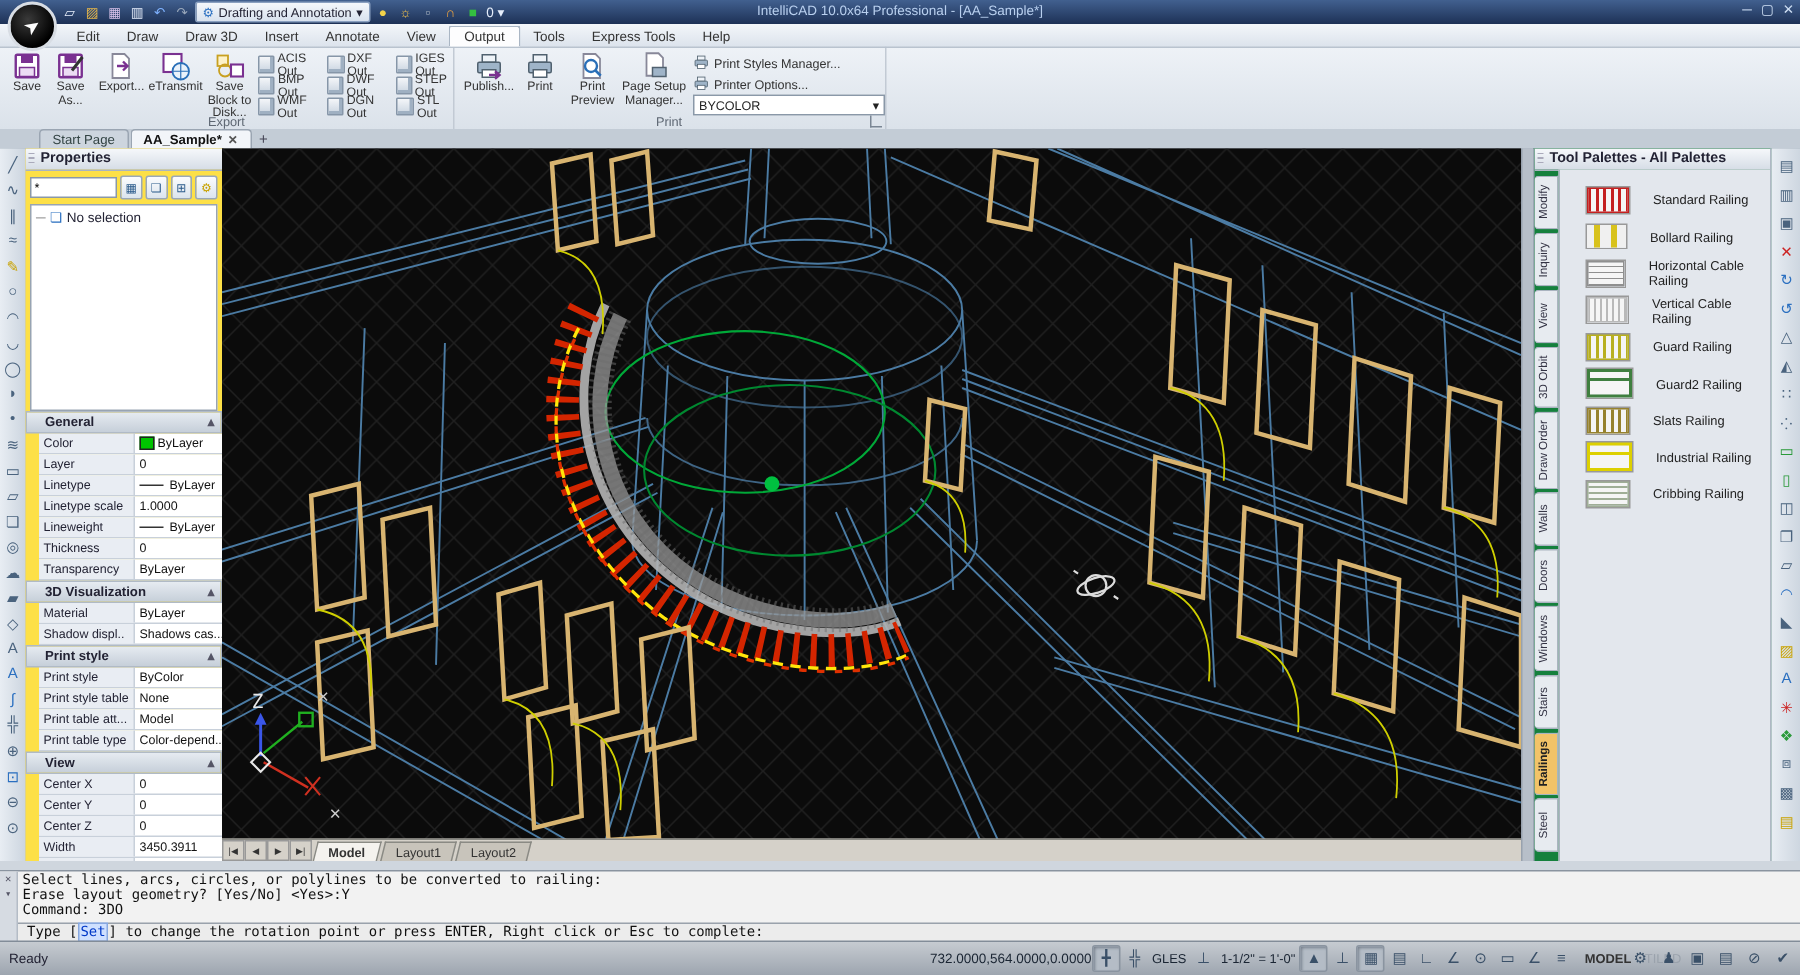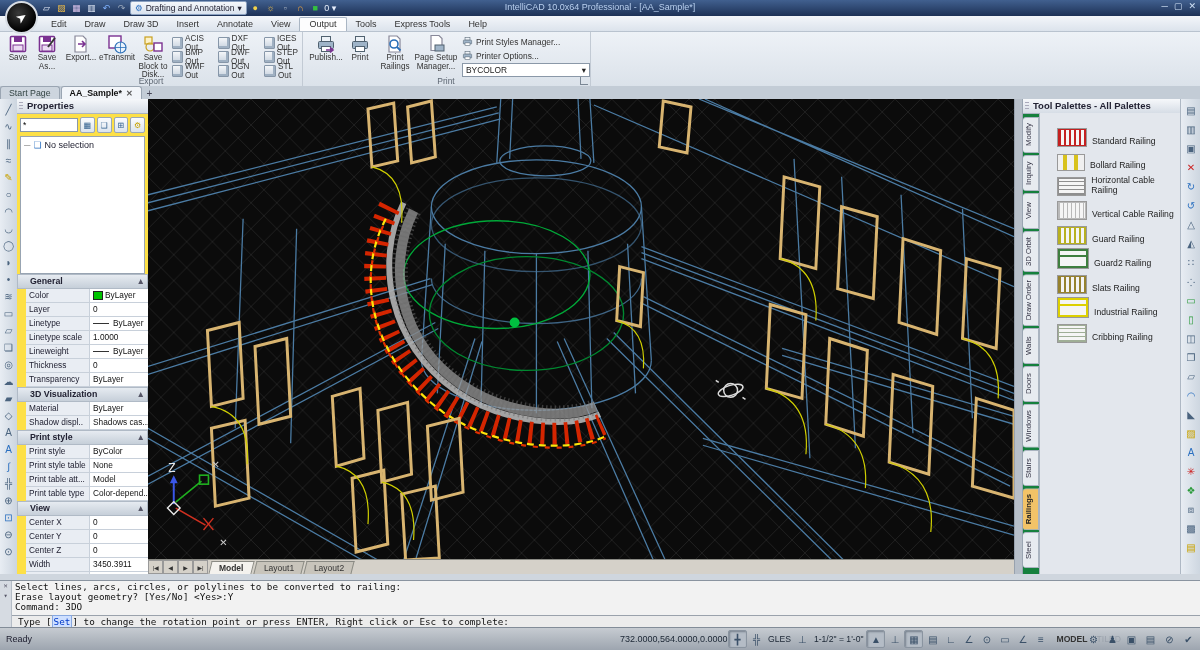--- a/index.html
+++ b/index.html
@@ -39,21 +39,21 @@
   .outbtn{display:flex;align-items:center;gap:2px;font-size:8.2px;color:#333;}
   .outic{width:10px;height:10px;background:linear-gradient(#f4f6f9,#c9d4e0);
     border:1px solid #8696a8;border-radius:1px;box-shadow:inset -2px -2px 0 #9fb0c2;}
   .minibtn{display:flex;align-items:center;gap:3px;font-size:8.4px;color:#333;height:13px;}
   .dropdown{display:flex;align-items:center;justify-content:space-between;background:#fff;
     border:1px solid #8a98a8;height:12px;padding:0 3px;font-size:8.4px;width:120px;}
   .launcher{position:absolute;right:2px;bottom:1px;width:7px;height:7px;
     border-left:1px solid #7a8694;border-bottom:1px solid #7a8694;}
   
   .doctabs{position:absolute;top:86px;left:0;right:0;height:13px;background:#c3ccd6;
-    display:flex;align-items:flex-end;border-bottom:1px solid #9aa5b2;}
+    display:flex;align-items:flex-end;padding-left:26px;border-bottom:1px solid #9aa5b2;}
   .dtab{padding:1px 8px;font-size:8.8px;color:#344;background:#cdd5de;border:1px solid #9aa5b2;
     border-bottom:none;border-radius:3px 3px 0 0;margin-right:1px;display:flex;gap:4px;align-items:center;}
   .dtab.active{background:#f2f5f9;font-weight:bold;color:#111;}
   .dclose{color:#555;font-size:8px;}
   .dplus{margin-left:4px;font-size:10px;color:#445;}
   
   .ltool{position:absolute;top:99px;left:0;width:17px;bottom:76px;
     background:linear-gradient(90deg,#e8edf3,#ccd5df);border-right:1px solid #aeb8c4;
     display:flex;flex-direction:column;align-items:center;padding-top:2px;gap:0px;}
   .ic{width:15px;height:17px;display:flex;align-items:center;justify-content:center;
@@ -102,21 +102,21 @@
   .palettes{position:absolute;top:99px;left:1022px;width:158px;bottom:76px;
     background:#15803d;border-left:1px solid #9aa5b2;overflow:hidden;}
   .palbody{position:absolute;top:14px;left:0;right:0;bottom:0;}
   .sidetabs{position:absolute;left:0;top:4px;width:16px;display:flex;flex-direction:column;gap:2px;}
   .stab{writing-mode:vertical-rl;transform:rotate(180deg);background:#e7ebf0;
     border:1px solid #aab4c0;border-right:none;border-radius:0 3px 3px 0;
     font-size:7.8px;color:#334;padding:5px 1px;text-align:center;min-height:24px;}
   .stab.active{background:#f2c368;font-weight:bold;color:#222;}
   .palitems{position:absolute;left:16px;top:0;right:0;bottom:0;background:#e3e7ed;
     border-left:1px solid #aab4c0;padding:8px 0 0 8px;}
-  .palitem{display:flex;align-items:flex-end;gap:6px;height:24.5px;padding-left:10px;}
+  .palitem{display:flex;align-items:center;gap:16px;height:24.5px;padding-left:10px;}
   .palic{width:26px;height:15px;background:#f2f2f2;box-shadow:0 0 0 1px #999;}
   .pi-stripes{border:1px solid var(--c);background:repeating-linear-gradient(90deg,var(--c) 0 2px,#f5f5f5 2px 5px);}
   .pi-bollard{background:linear-gradient(90deg,#f0f0f0 0 5px,var(--c) 5px 9px,#f0f0f0 9px 16px,var(--c) 16px 20px,#f0f0f0 20px);}
   .pi-hlines{border:1px solid var(--c);background:repeating-linear-gradient(0deg,var(--c) 0 1px,#f5f5f5 1px 4px);}
   .pi-vlines{border:1px solid var(--c);background:repeating-linear-gradient(90deg,var(--c) 0 1px,#f5f5f5 1px 4px);}
   .pi-frame{border:2px solid var(--c);background:linear-gradient(#f5f5f5 4px,var(--c) 4px 6px,#f5f5f5 6px);}
   .pallabel{font-size:8.6px;color:#222;}
   
   .rtool{position:absolute;top:99px;left:1180px;width:20px;bottom:76px;
     background:linear-gradient(90deg,#e8edf3,#ccd5df);border-left:1px solid #aeb8c4;
@@ -327,21 +327,21 @@
       <div class="bigbtn" style="left:44px;width:28px;">
         <svg width="20" height="20">
             <use href="#i-printer"></use>
           </svg>
           <span>Print</span>
         </div>
       <div class="bigbtn" style="left:74px;width:38px;">
         <svg width="20" height="20">
             <use href="#i-page-mag"></use>
           </svg>
-          <span>Print Railings</span>
+          <span>Print Preview</span>
         </div>
       <div class="bigbtn" style="left:112px;width:44px;">
         <svg width="20" height="20">
             <use href="#i-page-setup"></use>
           </svg>
           <span>Page Setup Manager...</span>
         </div>
       <div style="position:absolute;left:160px;top:4px;display:flex;flex-direction:column;gap:1px;">
         <div class="minibtn">
           <svg width="11" height="11">

